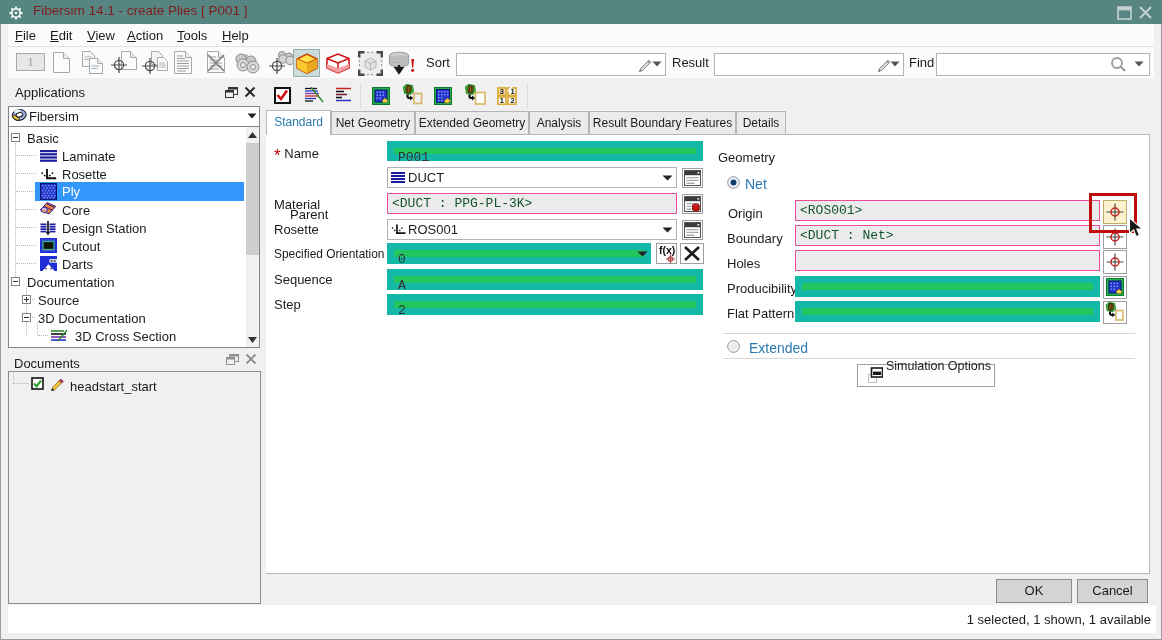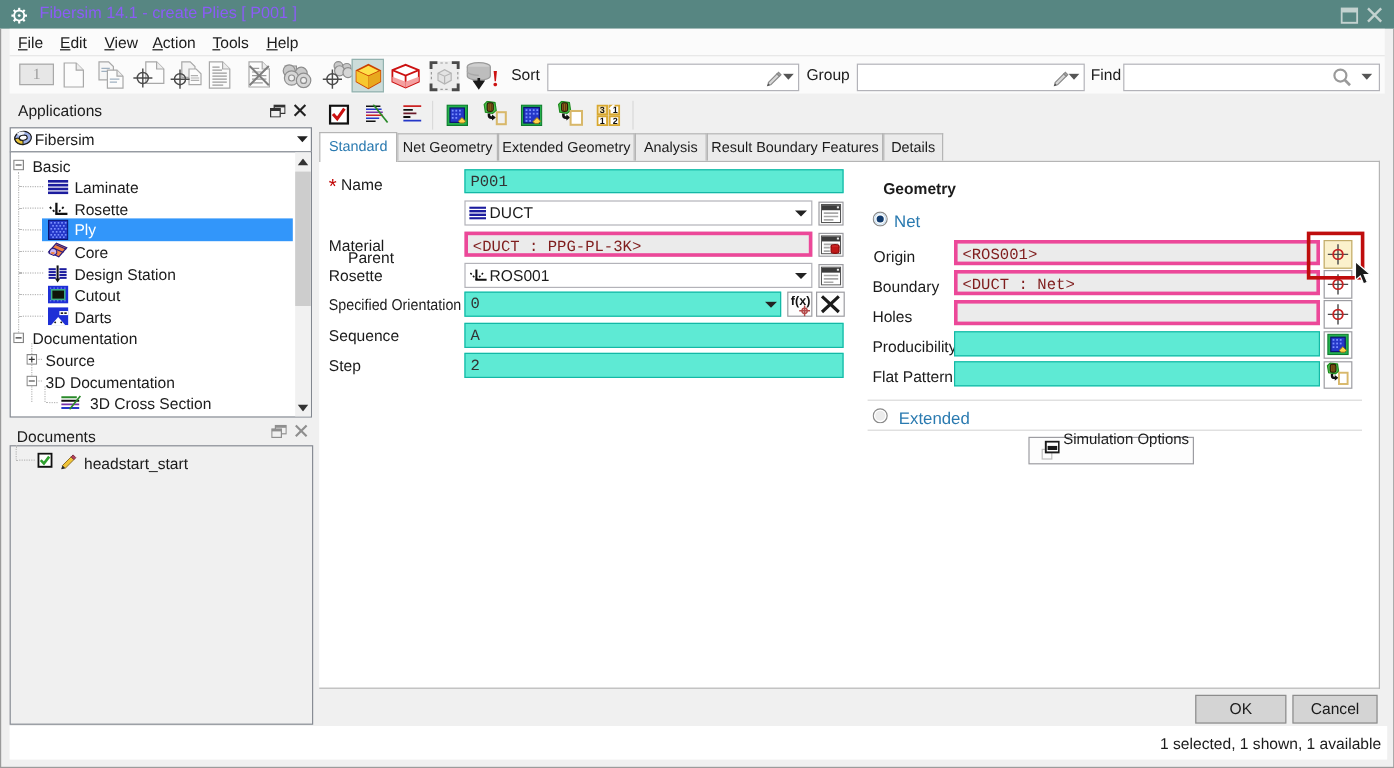--- a/index.html
+++ b/index.html
@@ -1,41 +1,41 @@
 <!DOCTYPE html>
 <html><head>
 <meta charset="utf-8">
 <style>
   html,body{margin:0;padding:0;}
   body{width:1162px;height:640px;position:relative;overflow:hidden;
        font-family:"Liberation Sans", sans-serif;background:#f0f0f0;}
   .abs{position:absolute;}
   .lbl{position:absolute;font-size:13px;color:#1b1b1b;line-height:21px;white-space:nowrap;}
-  .inp{position:absolute;background:#5eead4;border:1px solid #14b8a6;box-sizing:border-box;
+  .inp{position:absolute;background:#22c55e;border:7px solid #14b8a6;box-sizing:border-box;
        font-family:"Liberation Mono", monospace;font-size:13px;color:#333;line-height:19px;padding-left:4px;white-space:nowrap;}
-  .dis{background:#ebebeb;border:3px solid #ec4899;color:#7f1d1d;}
+  .dis{background:#ebebeb;border:1px solid #ec4899;color:#14532d;}
   .btn{position:absolute;background:#fdfdfd;border:1px solid #9d9da2;box-sizing:border-box;}
   .tab{position:absolute;top:111px;height:23px;background:#ebebeb;border:1px solid #b5b5b5;border-bottom:none;
        box-sizing:border-box;font-size:12px;color:#1b1b1b;text-align:center;line-height:22px;white-space:nowrap;}
   svg{display:block;}
 </style>
 </head>
 <body>
 
 <div class="abs" style="left:0;top:0;width:1162px;height:24px;background:#578682;"></div>
 <svg class="abs" style="left:9px;top:6px;" width="14" height="14" viewBox="0 0 14 14">
   <g fill="none" stroke="#fff" stroke-width="1.6">
     <circle cx="7" cy="7" r="4.2"></circle>
     <circle cx="7" cy="7" r="1.2" fill="#fff" stroke="none"></circle>
   </g>
   <g stroke="#fff" stroke-width="1.8">
     <path d="M7 0.5v2M7 11.5v2M0.5 7h2M11.5 7h2M2.4 2.4l1.4 1.4M10.2 10.2l1.4 1.4M2.4 11.6l1.4-1.4M10.2 3.8l1.4-1.4"></path>
   </g>
 </svg>
-<div class="abs" style="left:33px;top:3px;font-size:13.5px;color:#8b5cf6;">Fibersim 14.1 - create Plies [ P001 ]</div>
+<div class="abs" style="left:33px;top:3px;font-size:13.5px;color:#7f1d1d;">Fibersim 14.1 - create Plies [ P001 ]</div>
 <svg class="abs" style="left:1117px;top:6px;" width="15" height="14" viewBox="0 0 15 14">
   <rect x="1" y="1" width="13" height="12" fill="none" stroke="#c3d2d0" stroke-width="1.6"></rect>
   <rect x="1" y="1" width="13" height="3.4" fill="#c3d2d0"></rect>
 </svg>
 <svg class="abs" style="left:1138px;top:5px;" width="15" height="15" viewBox="0 0 15 15">
   <path d="M2 2l11 11M13 2L2 13" stroke="#c3d2d0" stroke-width="2"></path>
 </svg>
 
 <div class="abs" style="left:0;top:24px;width:1162px;height:616px;background:#f0f0f0;border-left:1px solid #9b9b9b;border-right:1px solid #9b9b9b;border-bottom:1px solid #9b9b9b;box-sizing:border-box;"></div>
 
@@ -153,21 +153,21 @@
 <svg class="abs" style="left:388px;top:51px;" width="28" height="26" viewBox="0 0 28 26">
   <ellipse cx="11" cy="4.6" rx="9.6" ry="3.4" fill="#cfcfcf" stroke="#9a9a9a"></ellipse>
   <path d="M1.4 4.6v7.8c0 1.9 4.3 3.4 9.6 3.4s9.6-1.5 9.6-3.4V4.6" fill="#bdbdbd" stroke="#9a9a9a"></path>
   <path d="M5 8.4c0 1.9 4.3 3.4 9.6 3.4" fill="none" stroke="#a8a8a8" transform="translate(-3.6 0)"></path>
   <path d="M11 14v5M7.8 17.2l3.2 4.6 3.2-4.6z" stroke="#1a1a1a" stroke-width="2.2" fill="#1a1a1a"></path>
   <text x="21.5" y="21" font-family="Liberation Serif,serif" font-size="19" font-weight="bold" fill="#cc1111">!</text>
 </svg>
 
 <div class="lbl" style="left:426px;top:52px;">Sort</div>
 <div class="abs" style="left:456px;top:53px;width:210px;height:23px;background:#fff;border:1px solid #b3b3b9;box-sizing:border-box;"></div>
-<div class="lbl" style="left:672px;top:52px;">Group</div>
+<div class="lbl" style="left:672px;top:52px;">Result</div>
 <div class="abs" style="left:714px;top:53px;width:190px;height:23px;background:#fff;border:1px solid #b3b3b9;box-sizing:border-box;"></div>
 <div class="lbl" style="left:909px;top:52px;">Find</div>
 <div class="abs" style="left:936px;top:53px;width:214px;height:23px;background:#fff;border:1px solid #b3b3b9;box-sizing:border-box;"></div>
 <svg class="abs" style="left:637px;top:57px;" width="15" height="15" viewBox="0 0 15 15">
   <path d="M3 12 L10.5 4.5 L12.5 6.5 L5 14" fill="#d8d8d8" stroke="#8a8a8a"></path>
   <path d="M10.5 4.5 l1.3-1.3 2 2 -1.3 1.3z" fill="#a8a8a8" stroke="#8a8a8a"></path>
   <path d="M3 12l-1 3 3-1z" fill="#555"></path>
 </svg>
 <svg class="abs" style="left:652px;top:61px;" width="10" height="6" viewBox="0 0 10 6">
     <path d="M0.5 0.5h9L5 5.5z" fill="#555"></path>
@@ -569,21 +569,21 @@
 
 <svg class="abs" style="left:657px;top:244px;" width="20" height="20" viewBox="0 0 20 20">
   <text x="2" y="10" font-family="'Liberation Sans',sans-serif" font-weight="bold" font-size="10.5" fill="#111">f(x)</text>
   <circle cx="13.5" cy="15" r="2.2" fill="none" stroke="#b34a4a" stroke-width="1.2"></circle>
   <path d="M13.5 10.5v9M9 15h9" stroke="#b34a4a" stroke-width="1.2"></path>
 </svg>
 <svg class="abs" style="left:683px;top:245px;" width="18" height="17" viewBox="0 0 18 17">
   <path d="M2 2l14 13M16 2L2 15" stroke="#1a1a1a" stroke-width="2.6"></path>
 </svg>
 
-<div class="lbl" style="left:736px;top:147px;font-weight:bold;">Geometry</div>
+<div class="lbl" style="left:718px;top:147px;">Geometry</div>
 <svg class="abs" style="left:727px;top:176px;" width="13" height="13" viewBox="0 0 13 13">
   <circle cx="6.5" cy="6.5" r="5.8" fill="#fff" stroke="#8a8a8a"></circle>
   <circle cx="6.5" cy="6.5" r="4.6" fill="none" stroke="#c8dff0"></circle>
   <circle cx="6.5" cy="6.5" r="3" fill="#123c6e"></circle>
 </svg>
 <div class="lbl" style="left:745px;top:174px;font-size:14px;color:#2a7ab0;">Net</div>
 
 <div class="lbl" style="left:728px;top:203px;">Origin</div>
 <div class="inp dis" style="left:795px;top:200px;width:305px;height:21px;">&lt;ROS001&gt;</div>
 <div class="lbl" style="left:727px;top:228px;">Boundary</div>

